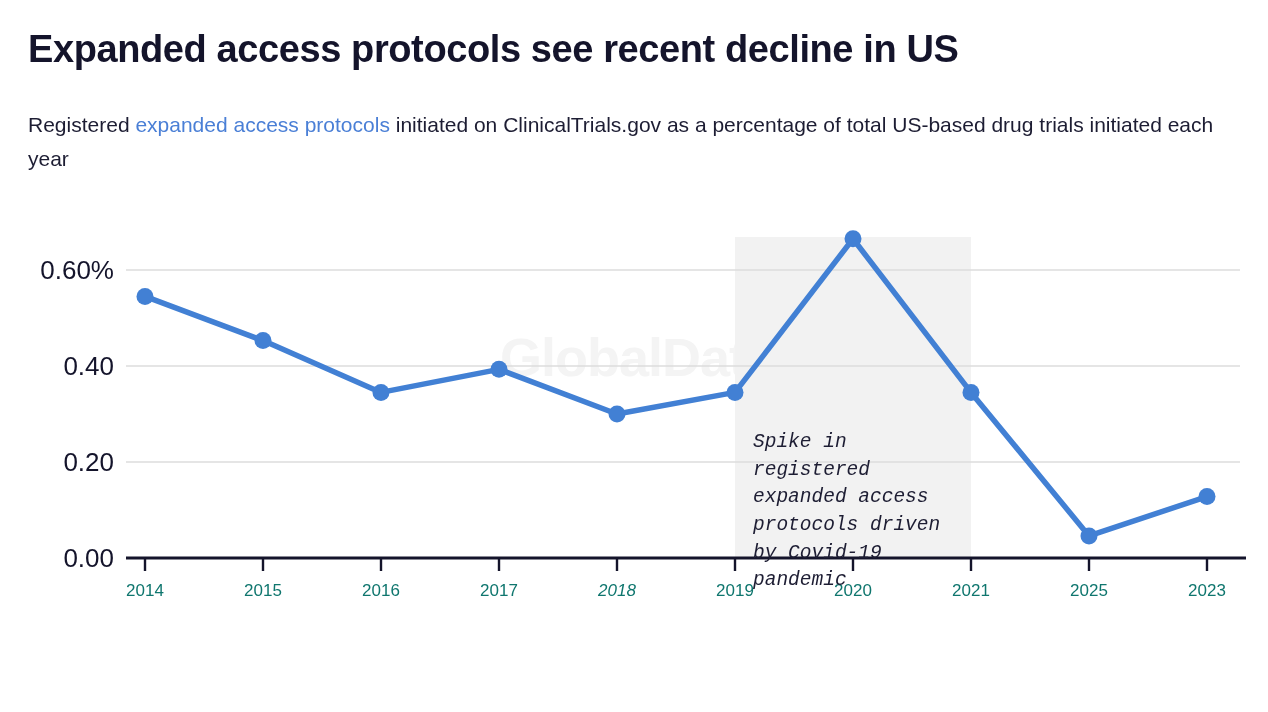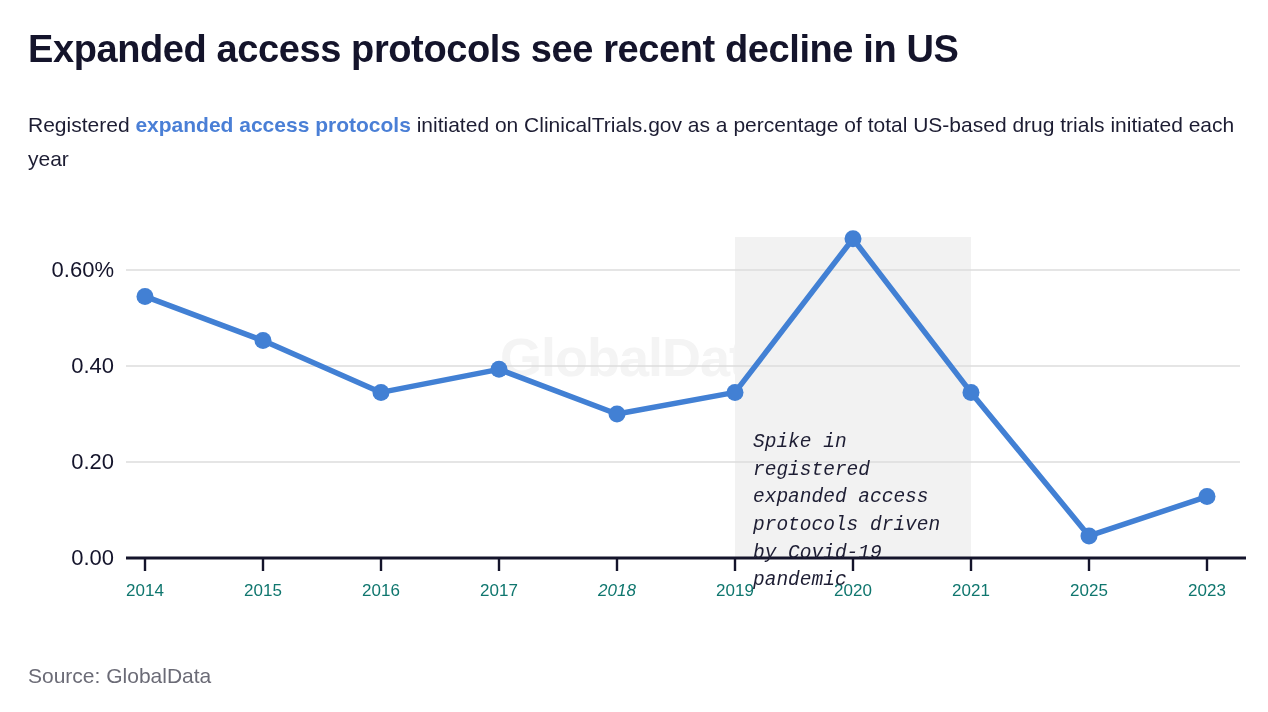--- a/index.html
+++ b/index.html
@@ -33,35 +33,35 @@
     left: 28px;
     top: 108px;
     width: 1222px;
     font-size: 21px;
     font-weight: 400;
     color: #1d1d33;
     line-height: 1.62;
   }
   #chart-subtitle .hl {
     color: #4a7fd6;
-    font-weight: 700;
+    font-weight: 400;
   }
   #plot {
     position: absolute;
     left: 0;
     top: 0;
     width: 1268px;
     height: 712px;
   }
   .ytick-label {
     position: absolute;
     right: 0;
     width: 100px;
     text-align: right;
-    font-size: 22px;
+    font-size: 26px;
     color: #14142b;
     transform: translateY(-50%);
     white-space: nowrap;
   }
   #ytick-labels {
     position: absolute;
     left: 14px;
     top: 0;
     width: 100px;
     height: 712px;
@@ -172,15 +172,14 @@
       <div class="xtick-label" style="left: 617px; font-style: italic;">2018</div>
       <div class="xtick-label" style="left: 735px;">2019</div>
       <div class="xtick-label" style="left: 853px;">2020</div>
       <div class="xtick-label" style="left: 971px;">2021</div>
       <div class="xtick-label" style="left: 1089px;">2025</div>
       <div class="xtick-label" style="left: 1207px; text-align: center;">2023</div>
     </div>
 
   <div id="annotation">Spike in registered expanded access protocols driven by Covid-19 pandemic</div>
 
-  <div id="source">Source: GlobalData</div>
 
 </div>
 
 </body></html>

